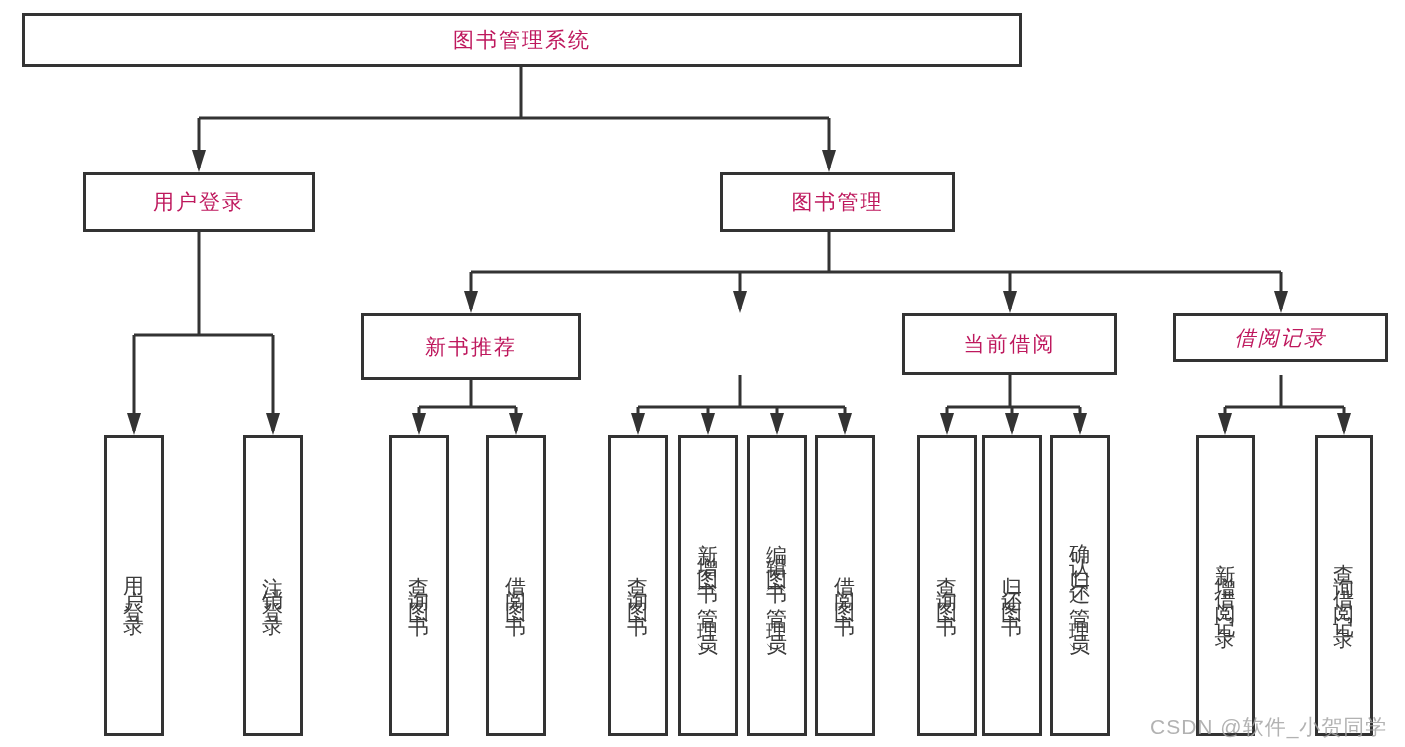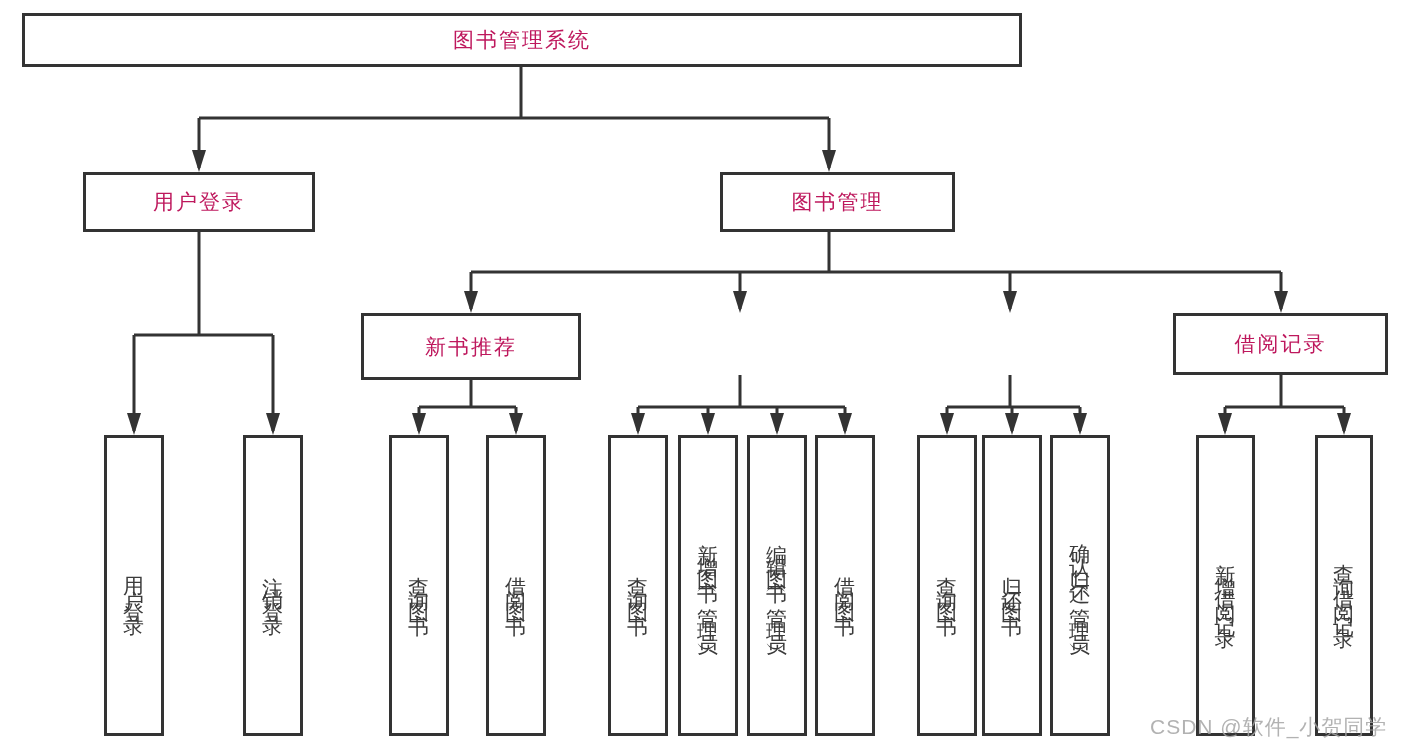--- a/index.html
+++ b/index.html
@@ -97,21 +97,24 @@
   <div class="box" style="left:83px; top:172px; width:232px; height:60px;">
     <span class="hlabel">用户登录</span>
   </div>
   <div class="box" style="left:712px; top:172px; width:235px; height:60px;margin-left:8px;">
     <span class="hlabel">图书管理</span>
   </div>
 
   <div class="box" style="left:361px; top:313px; width:220px; height:67px;">
     <span class="hlabel">新书推荐</span>
   </div>
-  <div class="box" style="left:1173px; top:313px; width:215px; height:62px;">
+  <div class="box" style="left:902px; top:313px; width:215px; height:62px;">
+    <span class="hlabel">当前借阅</span>
+  </div>
+  <div class="box" style="left:1173px; top:313px; width:215px; height:49px;font-style:italic;">
     <span class="hlabel">借阅记录</span>
   </div>
 
   <div class="box" style="left:104px; top:435px; width:60px; height:301px;">
     <span class="vtext">用户登录</span>
   </div>
   <div class="box" style="left:243px; top:435px; width:60px; height:301px;">
     <span class="vtext">注销登录</span>
   </div>
 

